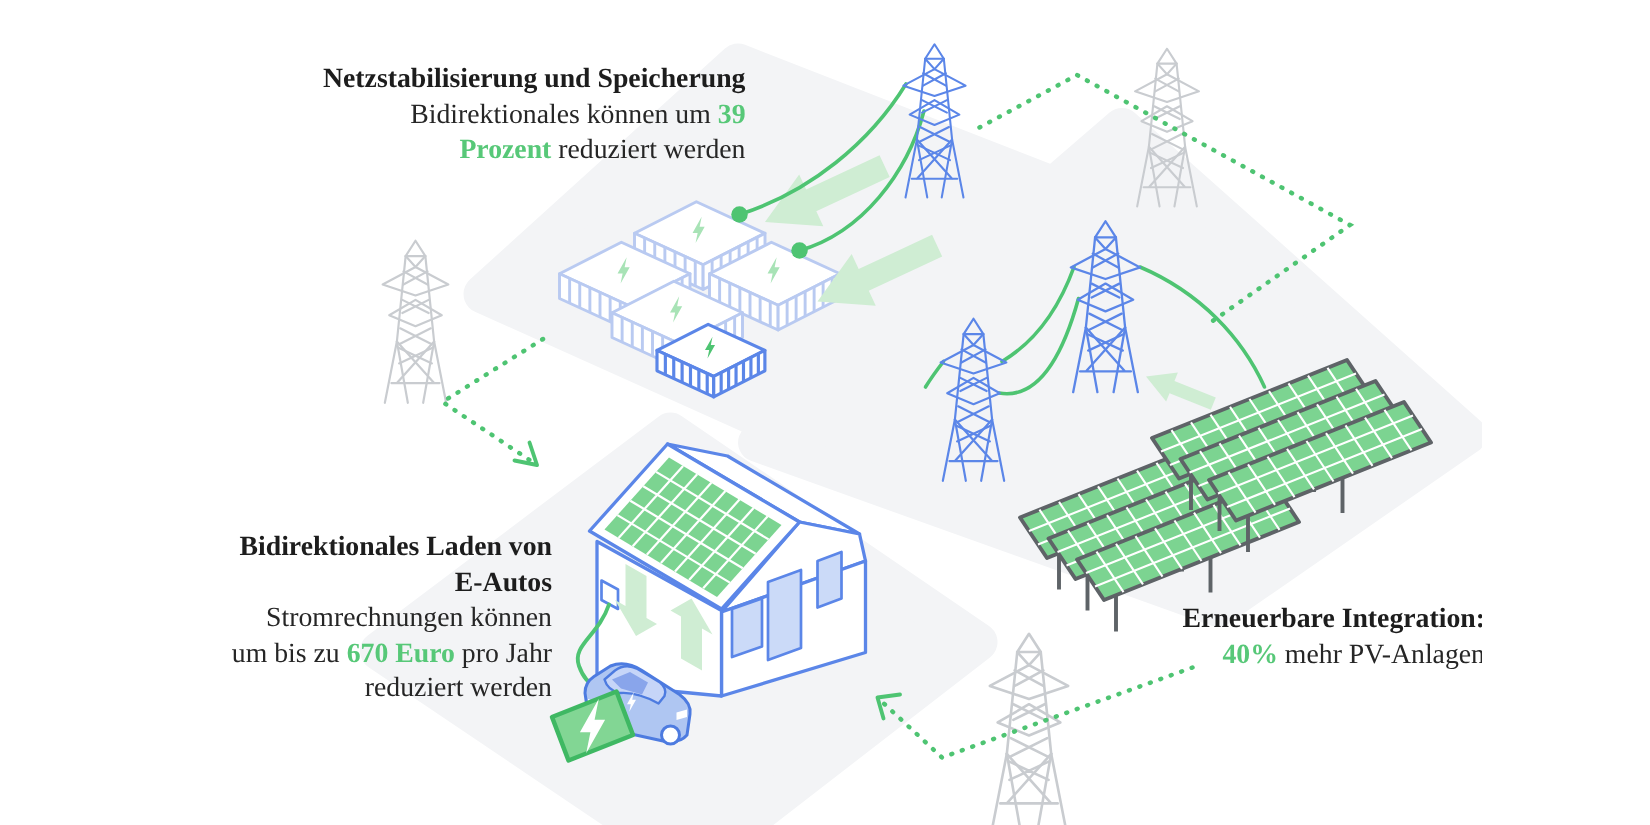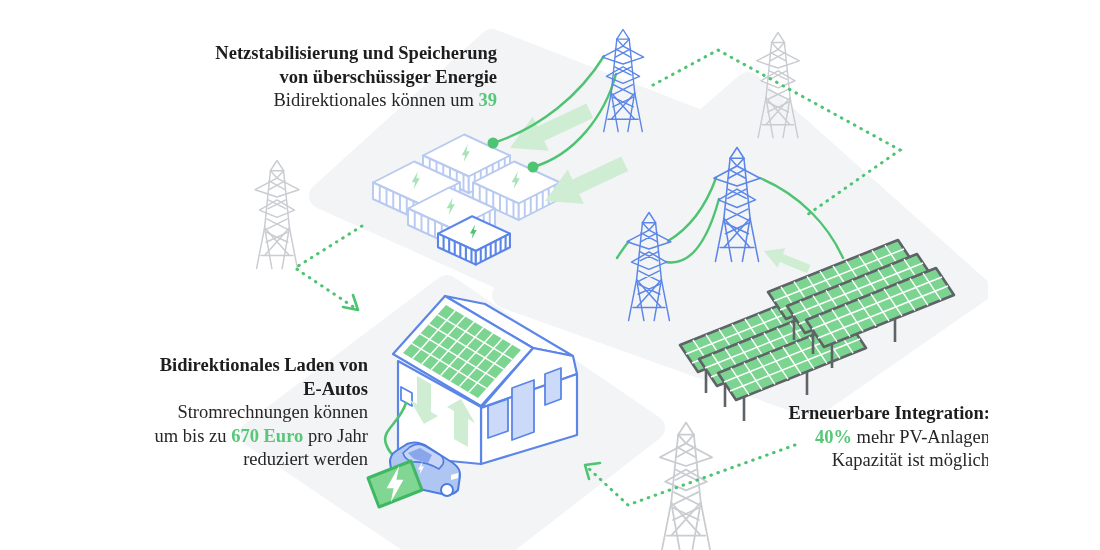--- a/index.html
+++ b/index.html
@@ -162,31 +162,30 @@
   </g>
 
   <g>
     <polygon points="368,478 411,461 422,490 379,507" style="fill:#82D694;stroke:#3FB863;stroke-width:3;stroke-linejoin:round;"></polygon>
     <use href="#bolt" transform="translate(395,484) scale(1.4)" style="fill:#fff"></use>
   </g>
 </svg>
 
 <div class="callout co-right" style="left:167px;top:42px;width:330px;">
   <div class="line t-bold">Netzstabilisierung und Speicherung</div>
-  <div class="line t-bold">von überschüssiger Energie</div>
   <div class="line"><span>Bidirektionales können um </span><span class="hl">39</span></div>
+  <div class="line"><span class="hl">Prozent</span><span> reduziert werden</span></div>
 </div>
 
 <div class="callout co-right" style="left:130px;top:339px;width:238px;margin-top:15px;">
   <div class="line t-bold">Bidirektionales Laden von</div>
   <div class="line t-bold">E-Autos</div>
   <div class="line">Stromrechnungen können</div>
   <div class="line"><span>um bis zu </span><span class="hl">670 Euro</span><span> pro Jahr</span></div>
   <div class="line">reduziert werden</div>
 </div>
 
 <div class="callout co-left" style="left:755px;top:402px;width:235px;">
   <div class="line t-bold">Erneuerbare Integration:</div>
   <div class="line"><span class="hl">40%</span><span> mehr PV-Anlagen</span></div>
-  <div class="line">Kapazität ist möglich</div>
 </div>
 
 </div>
 
 </body></html>

